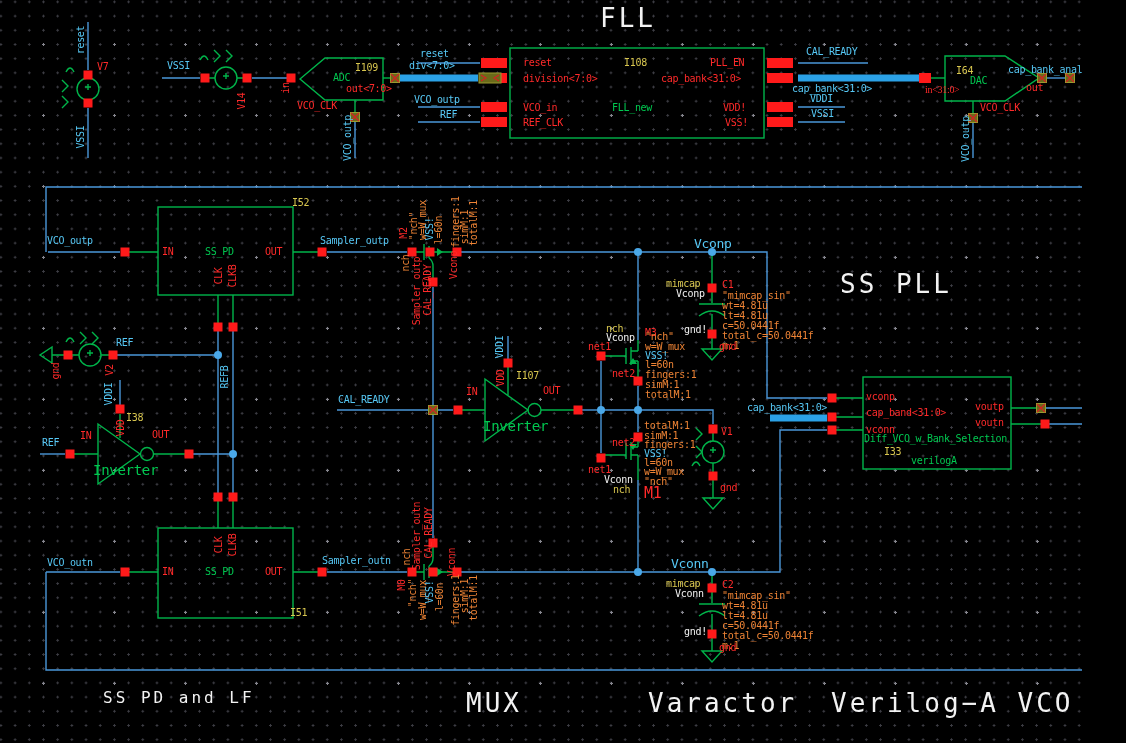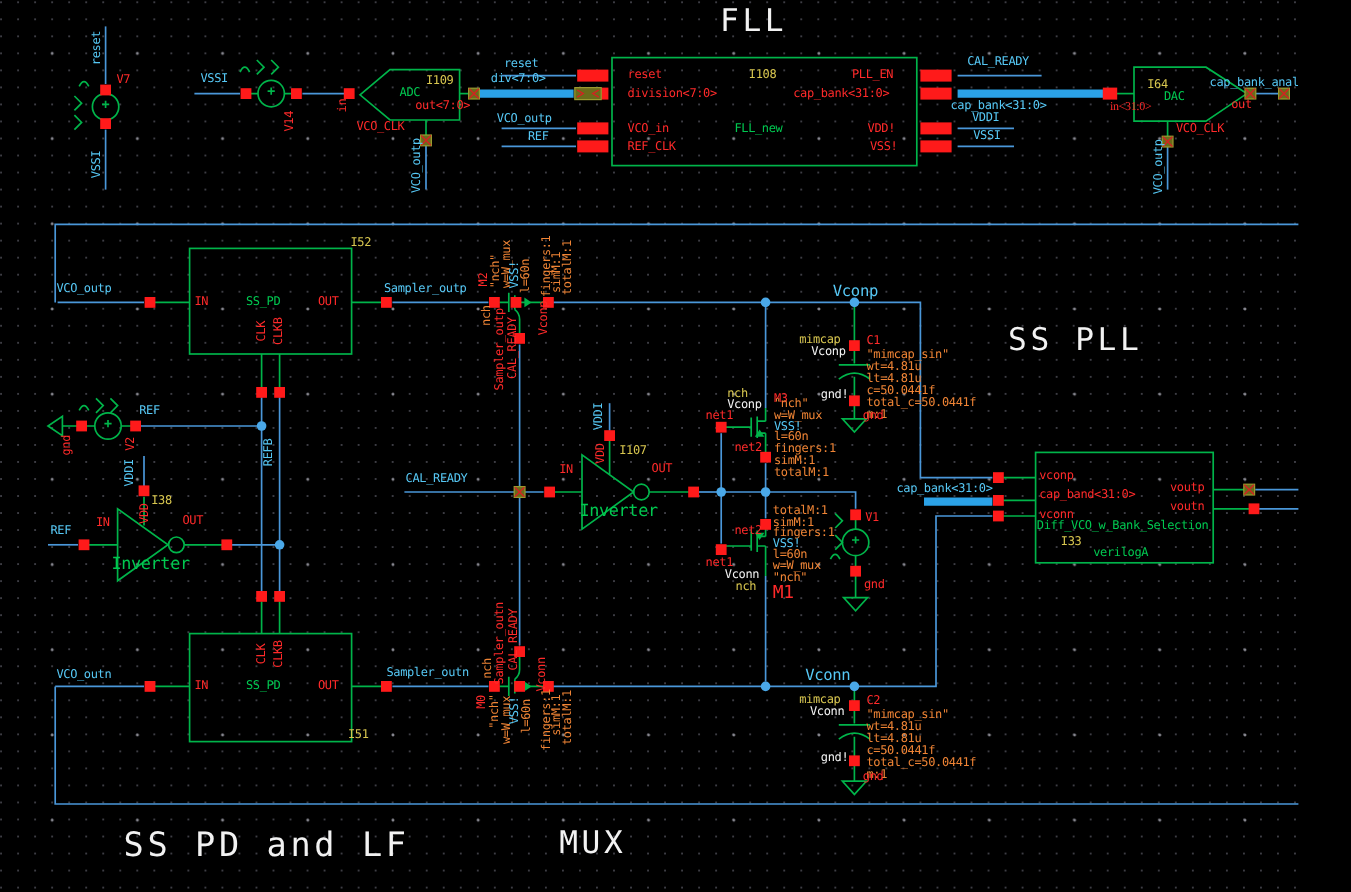--- a/index.html
+++ b/index.html
@@ -430,16 +430,18 @@
       <div class="lbl c-cyan" style="left: 747px; top: 403px;">cap_bank&lt;31:0&gt;</div>
       <div class="lbl c-red" style="left: 866px; top: 392px;">vconp</div>
       <div class="lbl c-red" style="left: 866px; top: 408px;">cap_band&lt;31:0&gt;</div>
       <div class="lbl c-red" style="left: 866px; top: 425px;">vconn</div>
       <div class="lbl c-red" style="left: 975px; top: 402px;">voutp</div>
       <div class="lbl c-red" style="left: 975px; top: 418px;">voutn</div>
       <div class="lbl c-green" style="left: 864px; top: 434px;">Diff_VCO_w_Bank_Selection</div>
       <div class="lbl c-yellow" style="left: 884px; top: 447px;">I33</div>
       <div class="lbl c-green" style="left: 911px; top: 456px;">verilogA</div>
       <div class="lbl c-white big" style="font-size: 26px; left: 840px; top: 271px;">SS PLL</div>
-      <div class="lbl c-white big" style="font-size: 28px; left: 103px; top: 690px;">SS PD and LF</div>
+      <div class="lbl c-white big" style="font-size: 16px; left: 103px; top: 690px;">SS PD and LF</div>
       <div class="lbl c-white big" style="font-size: 26px; left: 466px; top: 690px;">MUX</div>
+      <div class="lbl c-white big" style="font-size: 26px; left: 648px; top: 690px;">Varactor</div>
+      <div class="lbl c-white big" style="font-size: 26px; left: 831px; top: 690px;">Verilog−A VCO</div>
     </div>
 </div>
 
 </body></html>

